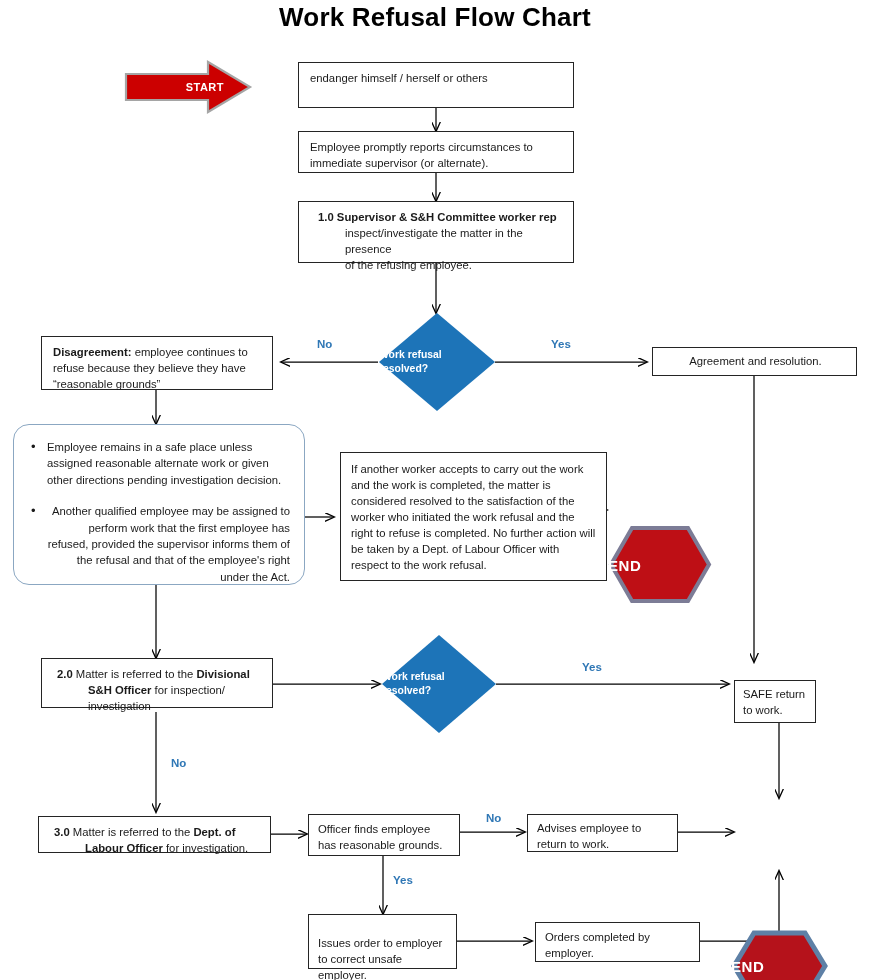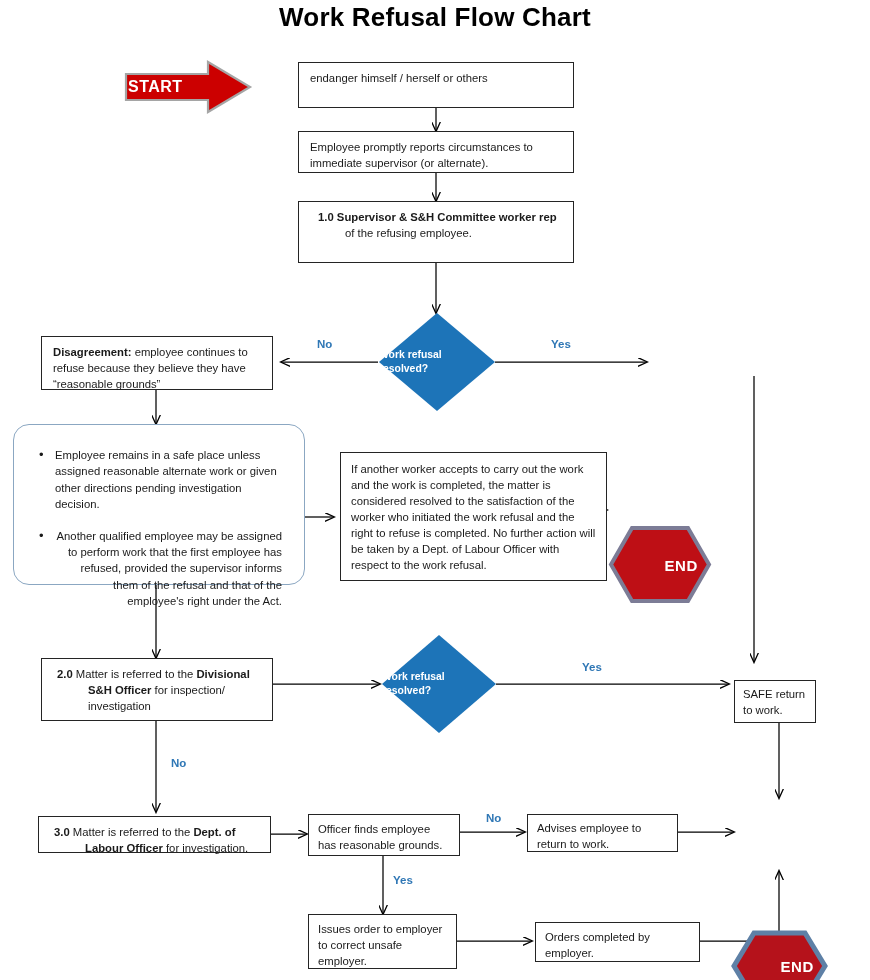--- a/index.html
+++ b/index.html
@@ -55,21 +55,21 @@
   .pbox b { font-weight: bold; }
   .roundbox {
     background: #ffffff;
     border: 1.3px solid #8ba7c2;
     border-radius: 16px;
     font-size: 11.3px;
     line-height: 1.45;
     padding: 14px 14px 12px 14px;
   }
   .roundbox ul {
-    margin: 8px;
+    margin: 0;
     padding: 0 0 0 19px;
     list-style: none;
   }
   .roundbox li {
     position: relative;
     margin: 0 0 15px 0;
   }
   .roundbox li:last-child { margin-bottom: 0; text-align: right; }
   .roundbox li::before {
     content: "\2022";
@@ -95,37 +95,37 @@
     font-weight: bold;
     line-height: 1.3;
     pointer-events: none;
   }
   .hexwrap { position: relative; }
   .hexwrap .hlabel {
     position: absolute;
     left: 0; right: 14px;
     top: 50%;
     transform: translateY(-50%);
-    text-align: right;
+    text-align: left;
     color: #ffffff;
     font-size: 15px;
     font-weight: bold;
     letter-spacing: 0.6px;
     pointer-events: none;
   }
   .startwrap { position: relative; }
   .startwrap .slabel {
     position: absolute;
     left: 6px;
     top: 50%;
     transform: translateY(-50%);
     width: 96px;
-    text-align: left;
+    text-align: right;
     color: #ffffff;
-    font-size: 16px;
+    font-size: 11px;
     font-weight: bold;
     letter-spacing: 0.5px;
     pointer-events: none;
   }
   .edge-label {
     position: absolute;
     font-size: 11.5px;
     font-weight: bold;
     color: #2f77b5;
     white-space: nowrap;
@@ -206,37 +206,43 @@
     <div>Employee promptly reports circumstances to</div>
     <div>immediate supervisor (or alternate).</div>
   </div>
 
   <div class="node pbox" style="left:298px; top:201px; width:276px; height:62px; padding-left:12px;">
     <div style="padding-left:34px; text-indent:-27px;">
       <b>1.0</b>
       <b>Supervisor &amp; S&amp;H Committee worker rep</b>
     </div>
     <div style="padding-left:34px;">
+      <span>inspect/investigate the matter in the presence</span>
+    </div>
+    <div style="padding-left:34px;">
       <span>of the refusing employee.</span>
     </div>
   </div>
 
   <div class="node diamond" style="left:379px; top:313px; width:116px; height:98px;">
     <svg width="116" height="98" viewBox="0 0 116 98" xmlns="http://www.w3.org/2000/svg">
       <polygon points="58,0 116,49 58,98 0,49" fill="#1D74B8"></polygon>
     </svg>
     <div class="dlabel">
       <div>Work refusal</div>
       <div>resolved?</div>
     </div>
   </div>
 
   <div class="edge-label" style="left:317px; top:338px;">No</div>
   <div class="edge-label" style="left:551px; top:338px;">Yes</div>
 
+  <div class="node pbox centertext" style="left:652px; top:347px; width:205px; height:29px; display:flex; align-items:center; justify-content:center;">
+    <span>Agreement and resolution.</span>
+  </div>
 
   <div class="node pbox" style="left:41px; top:336px; width:232px; height:54px;">
     <div>
       <b>Disagreement:</b>
       <span>employee continues to</span>
     </div>
     <div>refuse because they believe they have</div>
     <div>“reasonable grounds”</div>
   </div>
 
@@ -251,21 +257,21 @@
     <span>If another worker accepts to carry out the work and the work is completed, the matter is considered resolved to the satisfaction of the worker who initiated the work refusal and the right to refuse is completed.  No further action will be taken by a Dept. of Labour Officer with respect to the work refusal.</span>
   </div>
 
   <div class="node hexwrap" style="left:608px; top:471px; width:104px; height:79px;">
     <svg width="104" height="79" viewBox="0 0 104 79" xmlns="http://www.w3.org/2000/svg">
       <polygon points="24,3 80,3 101,39.5 80,76 24,76 3,39.5" fill="#BE0F15" stroke="#7C7C96" stroke-width="4"></polygon>
     </svg>
     <div class="hlabel">END</div>
   </div>
 
-  <div class="node pbox" style="left:41px; top:658px; width:232px; height:63px; padding-left:12px;">
+  <div class="node pbox" style="left:41px; top:658px; width:232px; height:50px; padding-left:12px;">
     <div style="padding-left:34px; text-indent:-31px;">
       <b>2.0</b>
       <span>Matter is referred to the</span>
       <b>Divisional</b>
     </div>
     <div style="padding-left:34px;">
       <b>S&amp;H Officer</b>
       <span>for inspection/</span>
     </div>
     <div style="padding-left:34px;">
@@ -316,21 +322,21 @@
     <div>return to work.</div>
   </div>
 
   <div class="node hexwrap" style="left:731px; top:797px; width:97px; height:72px;">
     <svg width="97" height="72" viewBox="0 0 97 72" xmlns="http://www.w3.org/2000/svg">
       <polygon points="23,3 74,3 94,36 74,69 23,69 3,36" fill="#B5121B" stroke="#5E80A6" stroke-width="5"></polygon>
     </svg>
     <div class="hlabel">END</div>
   </div>
 
-  <div class="node pbox" style="left:308px; top:914px; width:149px; height:55px; padding:6px 9px;">
+  <div class="node pbox" style="left:308px; top:914px; width:149px; height:55px; padding:20px 9px;">
     <div>Issues order to employer</div>
     <div>to correct unsafe</div>
     <div>employer.</div>
   </div>
 
   <div class="node pbox" style="left:535px; top:922px; width:165px; height:40px; padding:6px 9px;">
     <div>Orders completed by</div>
     <div>employer.</div>
   </div>
 

